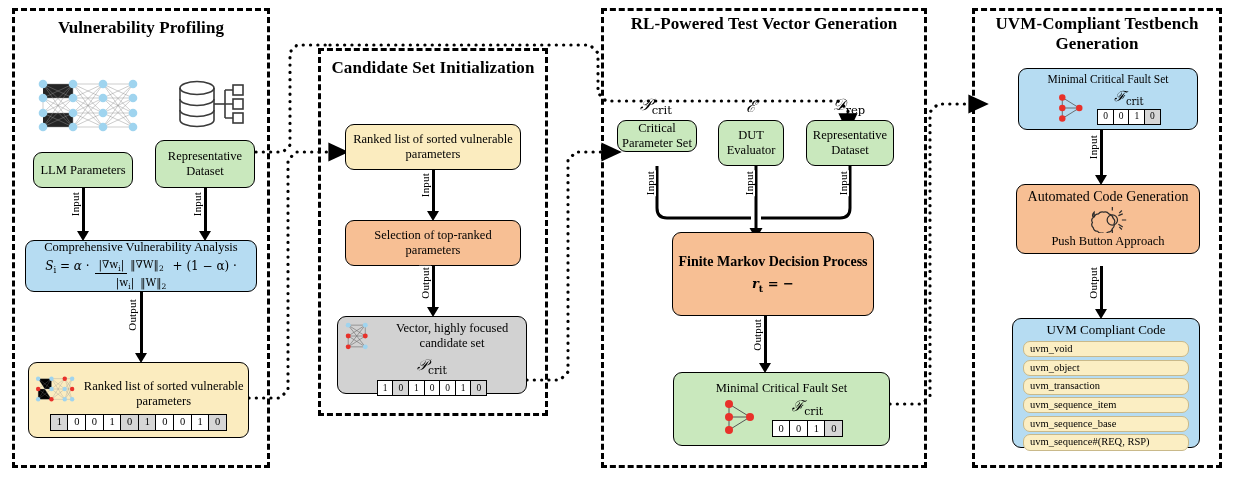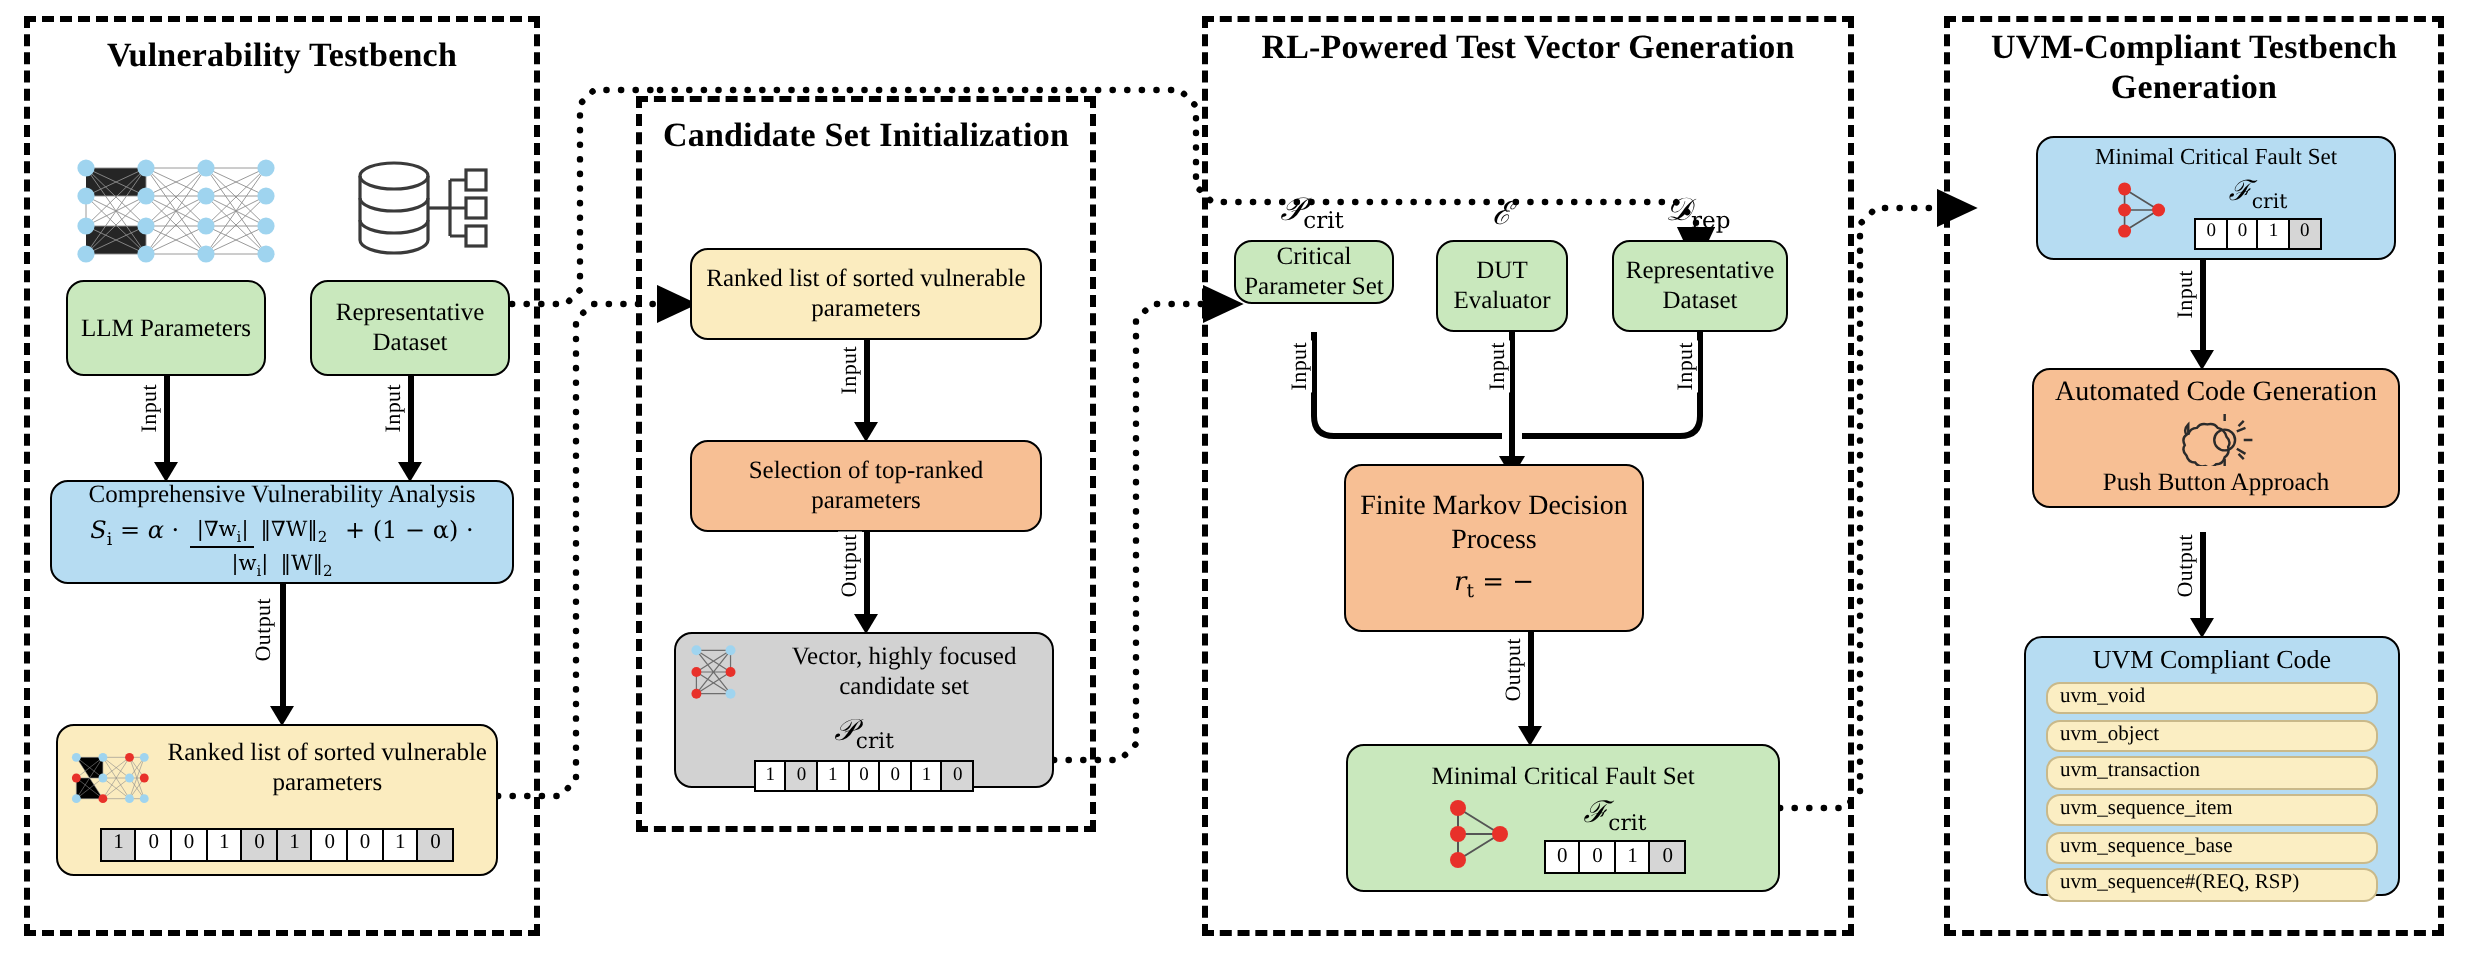--- a/index.html
+++ b/index.html
@@ -121,21 +121,21 @@
     background: #fbeec3;
     border: 1px solid #c9b98a;
     border-radius: 7px;
     font-size: 10.5px;
     text-align: left;
     padding: 0px 6px;
     margin-top: 2.5px;
     line-height: 1.35;
   }
   .node-hd { font-size: 12.5px; margin-bottom: 1px; }
-  .row { display: flex; align-items: flex-start; justify-content: center; gap: 6px; width:100%; }
+  .row { display: flex; align-items: flex-end; justify-content: center; gap: 6px; width:100%; }
 </style>
 </head>
 <body>
 
 <div id="stage">
 
   <svg id="wires">
     <defs>
       <marker id="dot-arrow" markerWidth="7" markerHeight="7" refX="5.2" refY="3" orient="auto">
         <path d="M0,0 L6.4,3 L0,6 Z" fill="#000"></path>
@@ -149,21 +149,21 @@
     <path d="M249,398 L280,398 L288,390 L288,160 L296,152 L345,152" fill="none" stroke="#000" stroke-width="3.2" stroke-linecap="round" stroke-dasharray="0.1 7.2" marker-end="url(#dot-arrow)"></path>
 
     <path d="M527,380 L560,380 L568,372 L568,160 L576,152 L618,152" fill="none" stroke="#000" stroke-width="3.2" stroke-linecap="round" stroke-dasharray="0.1 7.2" marker-end="url(#dot-arrow)"></path>
 
     <path d="M890,404 L922,404 L930,396 L930,112 L938,104 L985,104" fill="none" stroke="#000" stroke-width="3.2" stroke-linecap="round" stroke-dasharray="0.1 7.2" marker-end="url(#dot-arrow)"></path>
   </svg>
 
   <div class="panel" style="left:12px; top:8px; width:258px; height:460px;">
   </div>
   <div class="panel-title" style="left:12px; top:18px; width:258px;">
-    <span>Vulnerability Testbench</span>
+    <span>Vulnerability Profiling</span>
   </div>
 
   <svg class="icon" style="position:absolute; left:33px; top:76px;" width="112" height="58" viewBox="0 0 112 58">
     <g stroke="#7a7a7a" stroke-width="0.45" opacity="0.85">
       <path d="M10,8 L40,8 L40,22 L10,22 L10,37 L40,37 L40,51 L10,51 M10,8 L40,22 M10,8 L40,37 M10,8 L40,51 M10,22 L40,8 M10,22 L40,37 M10,22 L40,51 M10,37 L40,8 M10,37 L40,22 M10,37 L40,51 M10,51 L40,8 M10,51 L40,22 M10,51 L40,37"></path>
       <path d="M40,8 L70,8 M40,8 L70,22 M40,8 L70,37 M40,8 L70,51 M40,22 L70,8 M40,22 L70,22 M40,22 L70,37 M40,22 L70,51 M40,37 L70,8 M40,37 L70,22 M40,37 L70,37 M40,37 L70,51 M40,51 L70,8 M40,51 L70,22 M40,51 L70,37 M40,51 L70,51"></path>
       <path d="M70,8 L100,8 M70,8 L100,22 M70,8 L100,37 M70,8 L100,51 M70,22 L100,8 M70,22 L100,22 M70,22 L100,37 M70,22 L100,51 M70,37 L100,8 M70,37 L100,22 M70,37 L100,37 M70,37 L100,51 M70,51 L100,8 M70,51 L100,22 M70,51 L100,37 M70,51 L100,51"></path>
     </g>
     <g fill="#9fd4ef">
       <circle cx="10" cy="8" r="4.3"></circle>
@@ -193,21 +193,21 @@
       <path d="M5,32 A17,6.5 0 0 0 39,32"></path>
       <path d="M39,26 L50,26"></path>
       <path d="M50,12 L50,40"></path>
       <path d="M50,12 L58,12 M50,26 L58,26 M50,40 L58,40"></path>
       <rect x="58" y="7" width="10" height="10"></rect>
       <rect x="58" y="21" width="10" height="10"></rect>
       <rect x="58" y="35" width="10" height="10"></rect>
     </g>
   </svg>
 
-  <div class="node green" style="left:33px; top:140px; width:100px; height:48px;text-align:center;">
+  <div class="node green" style="left:33px; top:152px; width:100px; height:36px;text-align:center;">
     <span>LLM Parameters</span>
   </div>
   <div class="node green" style="left:155px; top:140px; width:100px; height:48px;">
     <span>Representative Dataset</span>
   </div>
 
   <div class="arrow-v" style="left:82px; top:188px; height:44px;"></div>
   <div class="arrow-label" style="left:69px; top:191px;">Input</div>
 
   <div class="arrow-v" style="left:204px; top:188px; height:44px;"></div>
@@ -351,21 +351,21 @@
       <path d="M155,6 L155,58"></path>
       <path d="M249,6 L249,48 Q249,58 239,58 L160,58"></path>
     </g>
     <path d="M155,58 L155,70" stroke="#000" stroke-width="3" fill="none"></path>
     <path d="M148.5,68 L161.5,68 L155,79 Z" fill="#000"></path>
   </svg>
   <div class="arrow-label" style="left:644px; top:170px;">Input</div>
   <div class="arrow-label" style="left:743px; top:170px;">Input</div>
   <div class="arrow-label" style="left:837px; top:170px;">Input</div>
 
-  <div class="node orange" style="left:672px; top:232px; width:150px; height:84px;">
+  <div class="node orange" style="left:672px; top:232px; width:202px; height:84px;font-weight:bold;">
     <span class="ttl" style="font-size:14px;">Finite Markov Decision Process</span>
     <span class="math" style="margin-top:5px; font-size:13px;">
       <i>r</i><sub>t</sub> = −
     </span>
   </div>
 
   <div class="arrow-v" style="left:764px; top:316px; height:48px;"></div>
   <div class="arrow-label" style="left:751px; top:318px;">Output</div>
 
   <div class="node green" style="left:673px; top:372px; width:217px; height:74px;">

